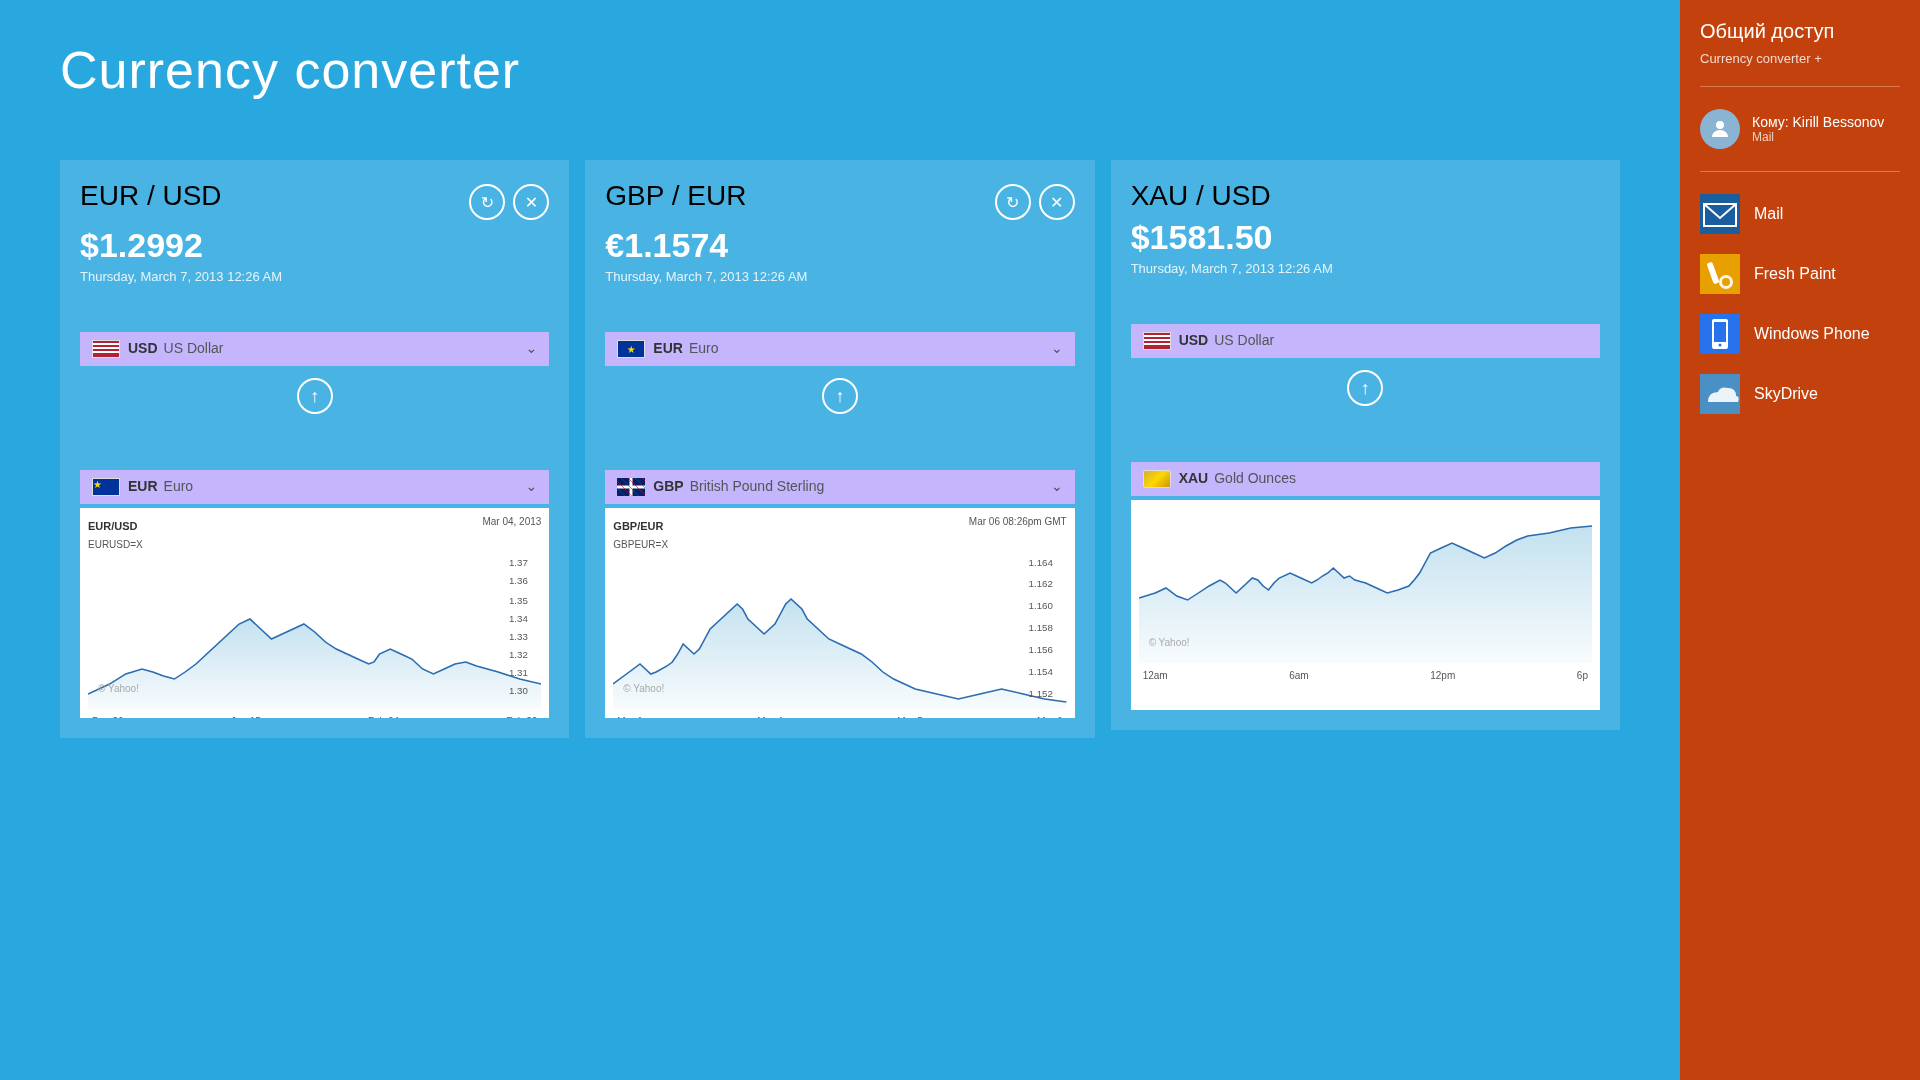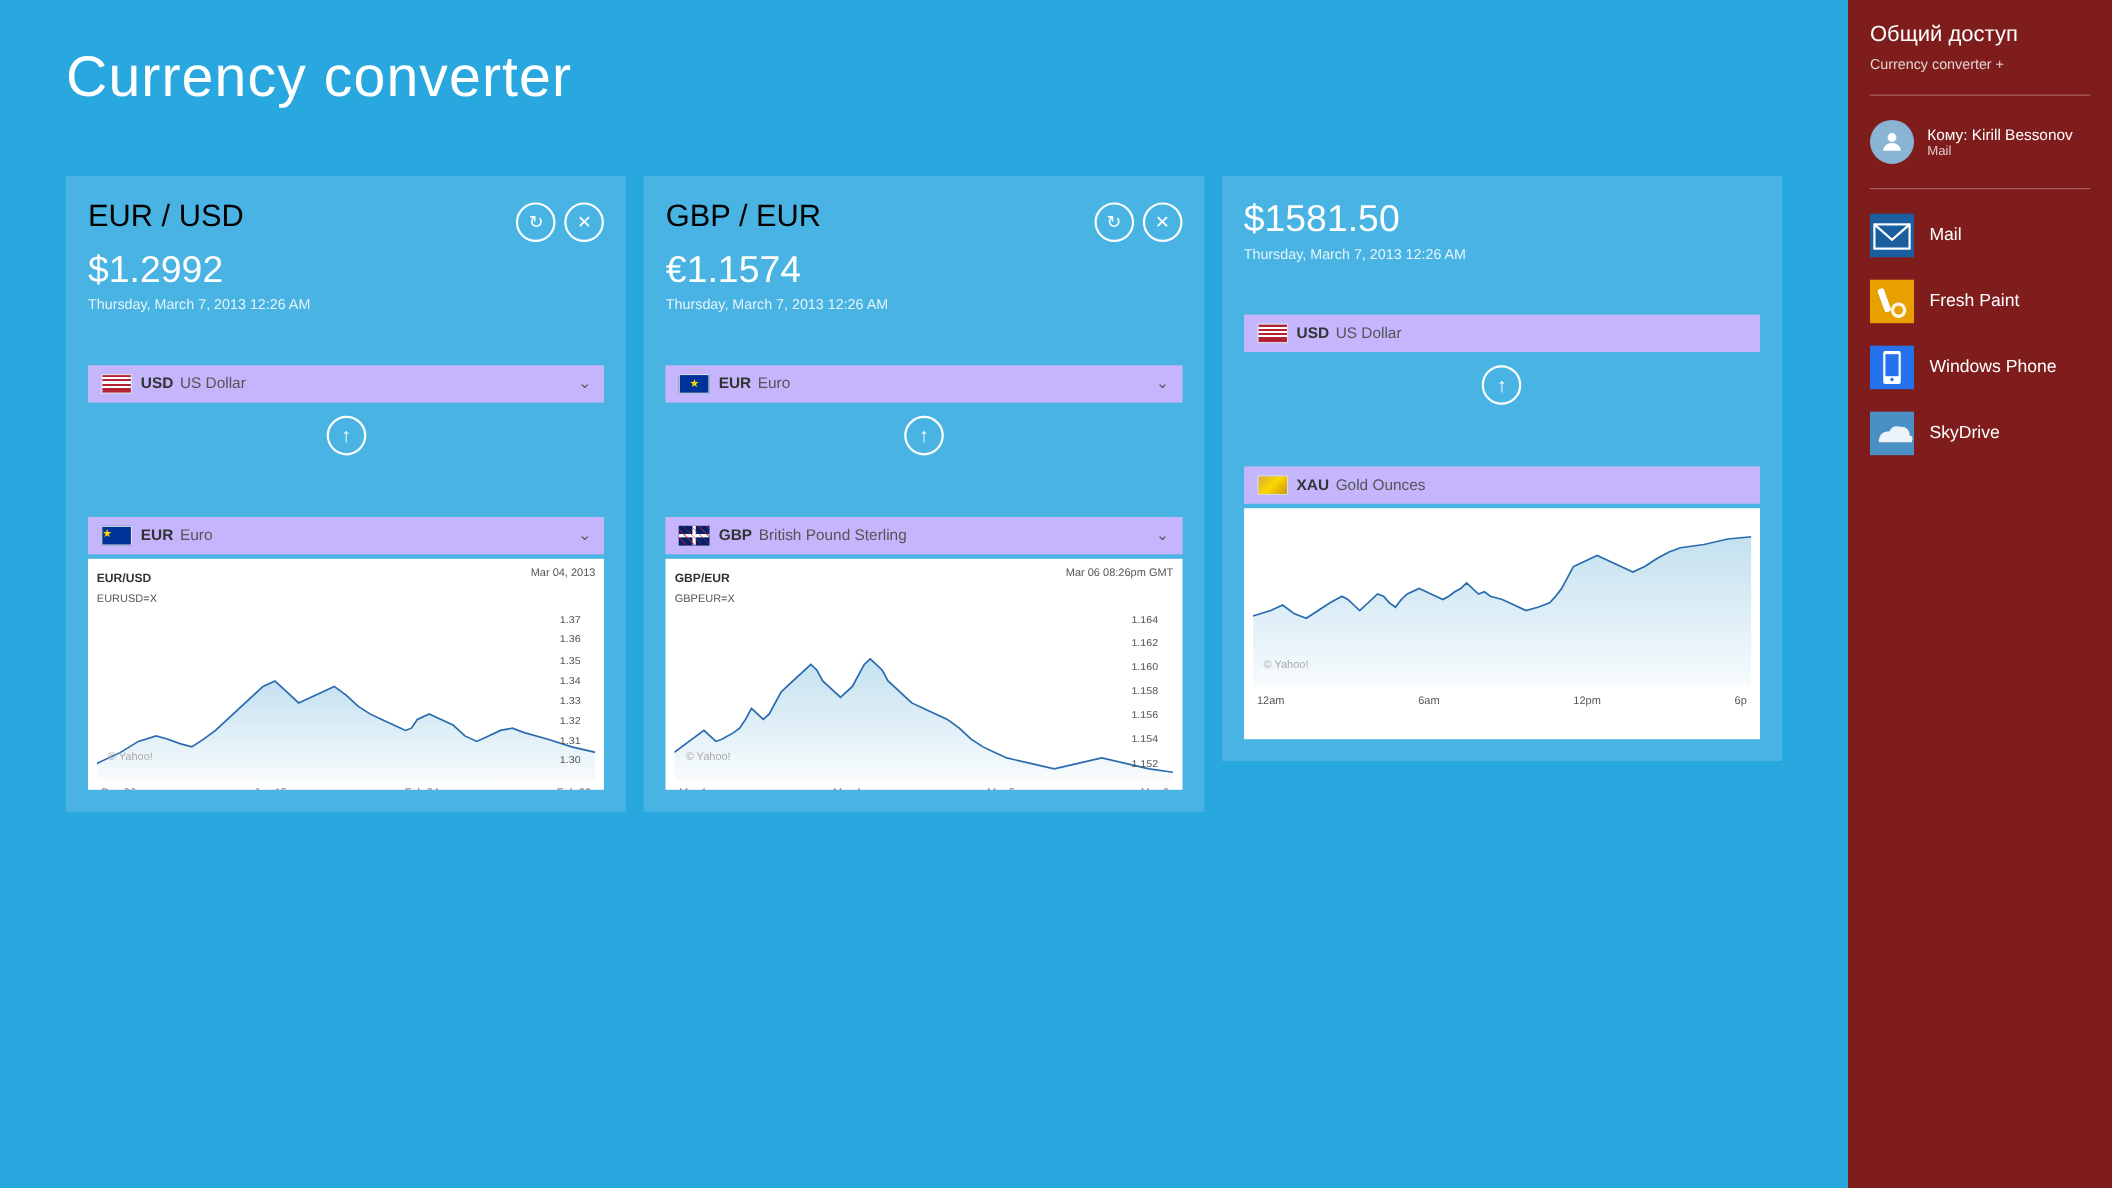--- a/index.html
+++ b/index.html
@@ -71,21 +71,21 @@
       align-items: center;
       justify-content: center;
       color: white;
       font-size: 16px;
       cursor: pointer;
       background: transparent;
     }
 
     .card-value {
       font-size: 34px;
-      font-weight: 400;
+      font-weight: 700;
       color: white;
       margin-bottom: 4px;
     }
 
     .card-date {
       font-size: 13px;
       color: rgba(255,255,255,0.85);
       margin-bottom: 16px;
     }
 
@@ -199,21 +199,21 @@
       font-size: 10px;
       color: #aaa;
       position: absolute;
       bottom: 20px;
       left: 10px;
     }
 
     
     .sidebar {
       width: 240px;
-      background: #7f1d1d;
+      background: #c2410c;
       padding: 20px 20px;
       height: 1080px;
       flex-shrink: 0;
     }
 
     .sidebar-title {
       font-size: 20px;
       font-weight: 400;
       color: white;
       margin-bottom: 8px;
@@ -451,20 +451,23 @@
         <div class="chart-x-labels">
           <span class="chart-x-label">Mar 1</span>
           <span class="chart-x-label">Mar 4</span>
           <span class="chart-x-label">Mar 5</span>
           <span class="chart-x-label">Mar 6</span>
         </div>
       </div>
     </div>
 
     <div class="currency-card">
+      <div class="card-header">
+        <span class="pair-name">XAU / USD</span>
+      </div>
       <div class="card-value">$1581.50</div>
       <div class="card-date">Thursday, March 7, 2013 12:26 AM</div>
 
       <div class="currency-selector">
         <div class="flag flag-us" style="width:28px;height:18px;margin-right:8px;flex-shrink:0;"></div>
         <span class="currency-code">USD</span>
         <span class="currency-name">US Dollar</span>
       </div>
 
       <div class="swap-btn-container">

